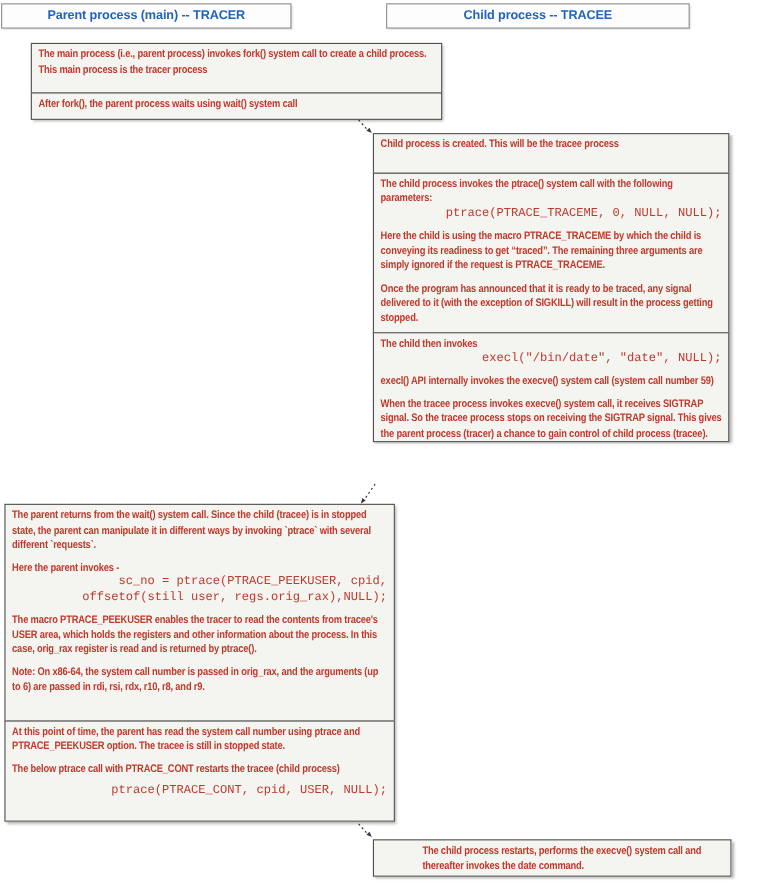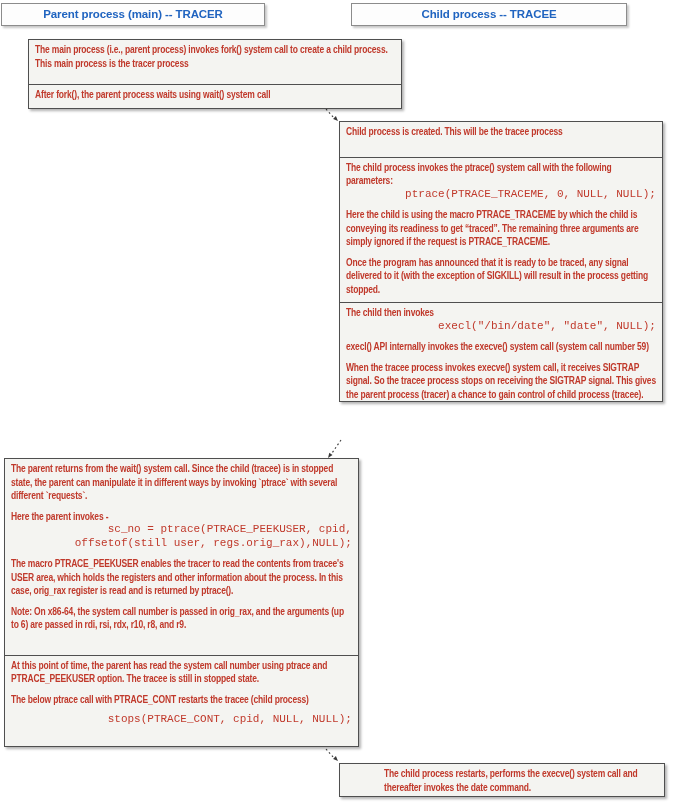--- a/index.html
+++ b/index.html
@@ -131,21 +131,21 @@
           <div class="blk-gap"></div>
           <div class="blk-p">Note: On x86-64, the system call number is passed in orig_rax, and the arguments (up to 6) are passed in rdi, rsi, rdx, r10, r8, and r9.</div>
         </div>
     </div>
     <div class="box" id="b-cont">
       <div class="btxt">
           <div class="blk-p">At this point of time, the parent has read the system call number using ptrace and PTRACE_PEEKUSER option. The tracee is still in stopped state.</div>
           <div class="blk-gap"></div>
           <div class="blk-p">The below ptrace call with PTRACE_CONT restarts the tracee (child process)</div>
           <div class="blk-gap"></div>
-          <div class="blk-code">stops(PTRACE_CONT, cpid, NULL, NULL);</div>
+          <div class="blk-code">ptrace(PTRACE_CONT, cpid, USER, NULL);</div>
         </div>
     </div>
   </div>
 
   <div class="group" id="g-child2">
     <div class="box" id="b-restart">
       <div class="btxt">
           <div class="blk-p">The child process restarts, performs the execve() system call and thereafter invokes the date command.</div>
         </div>
     </div>

